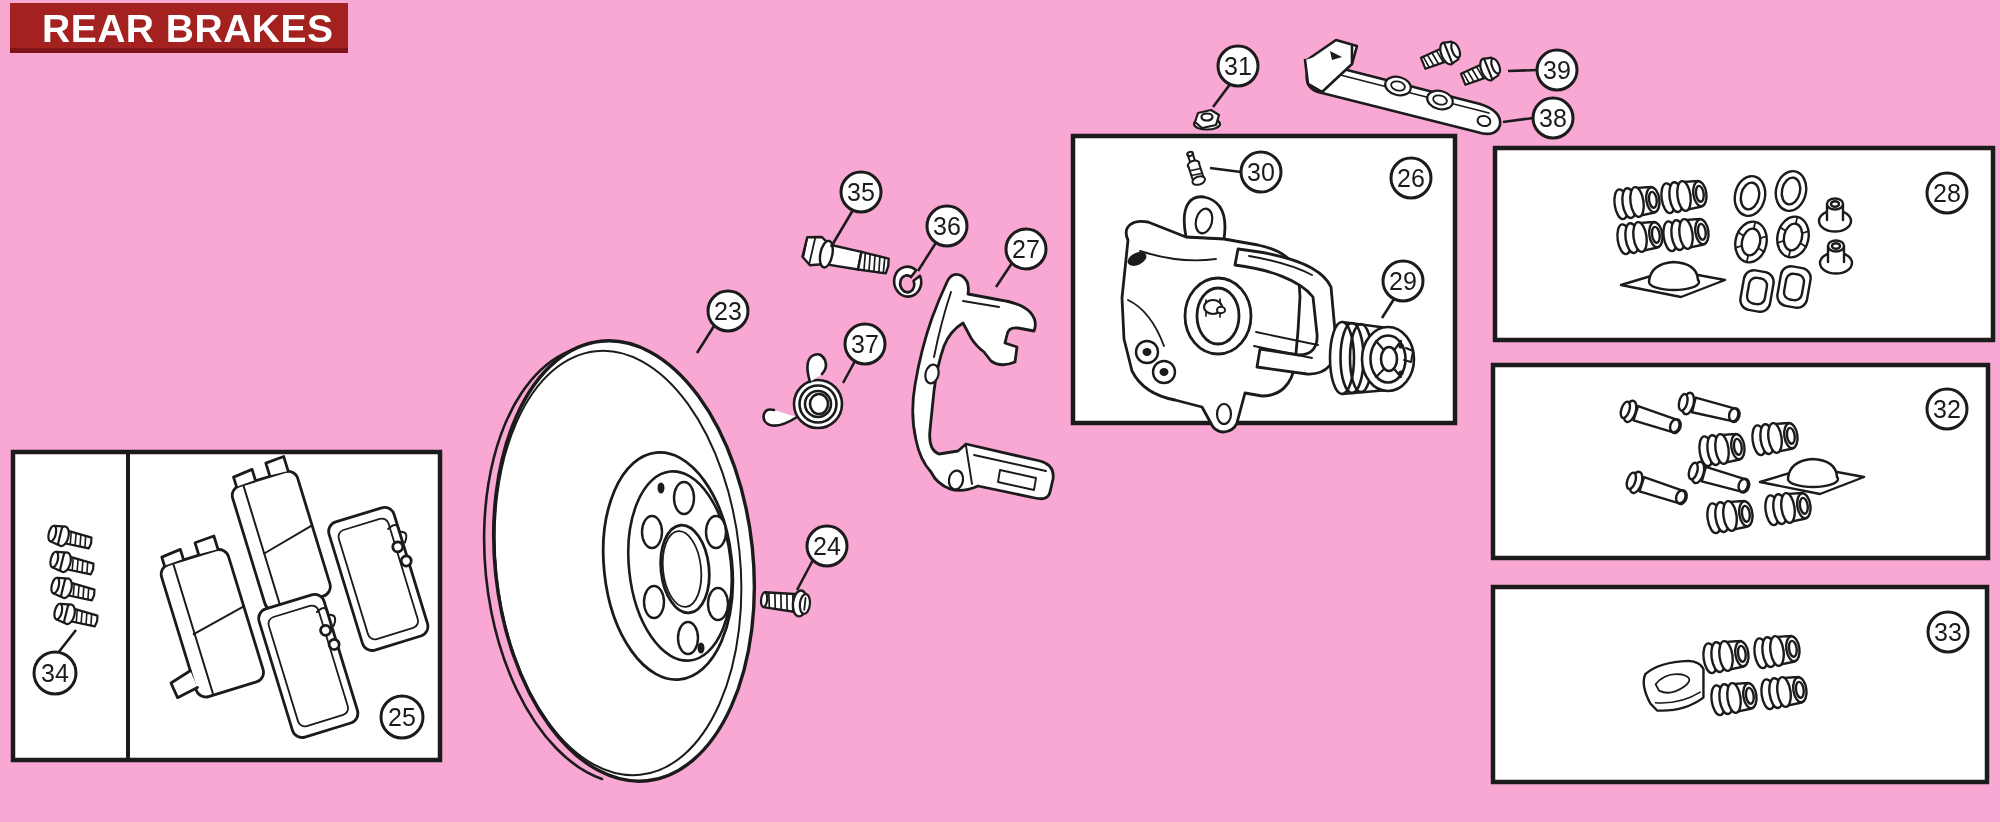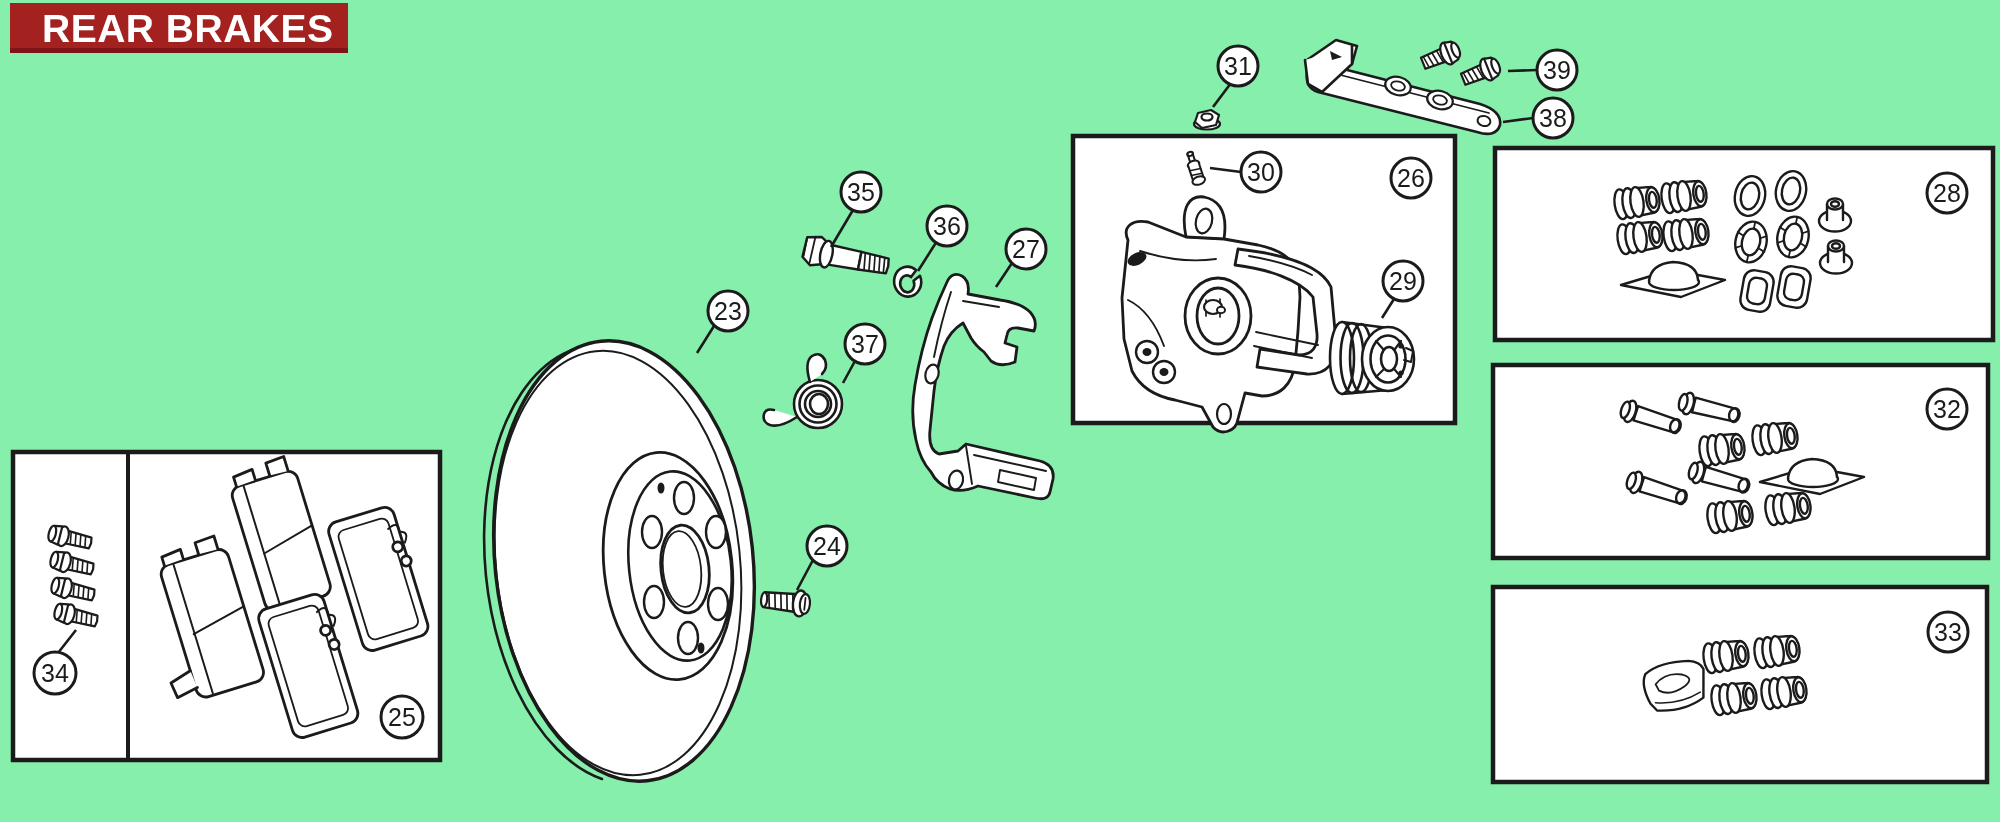--- a/index.html
+++ b/index.html
@@ -1,16 +1,16 @@
 <!DOCTYPE html>
 <html><head>
 <meta charset="utf-8">
 <style>
   html,body{margin:0;padding:0;background:#ffffff;}
-  .page{position:relative;width:2000px;height:822px;background:#86efac;overflow:hidden;
+  .page{position:relative;width:2000px;height:822px;background:#f9a8d4;overflow:hidden;
         font-family:"Liberation Sans",sans-serif;}
   svg{display:block;}
   .part{stroke-linejoin:round;stroke-linecap:round;}
   .callout-num{font-family:"Liberation Sans",sans-serif;font-size:25px;font-weight:500;stroke:none;}
   .banner-title{font-family:"Liberation Sans",sans-serif;font-weight:bold;font-size:39px;letter-spacing:0.5px;stroke:none;}
 </style>
 </head>
 <body>
 
 <div class="page">

